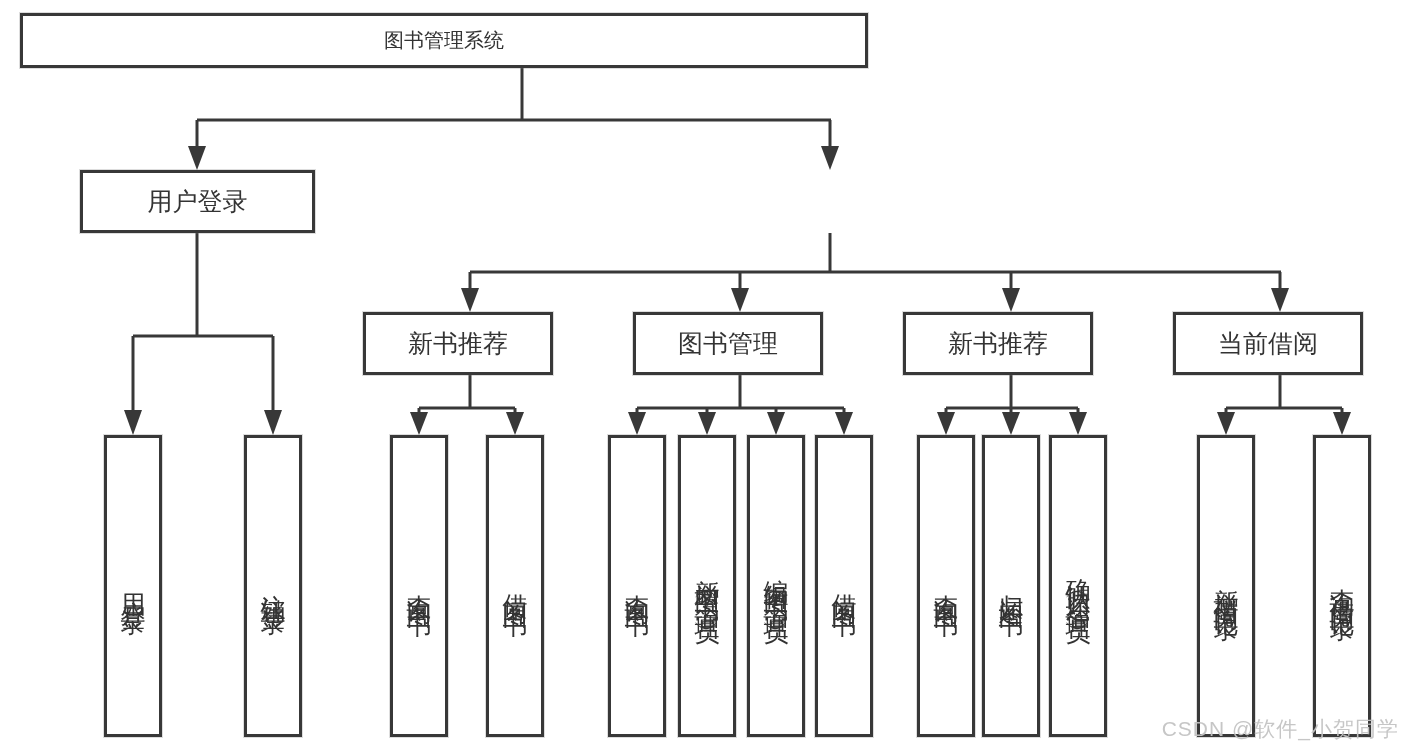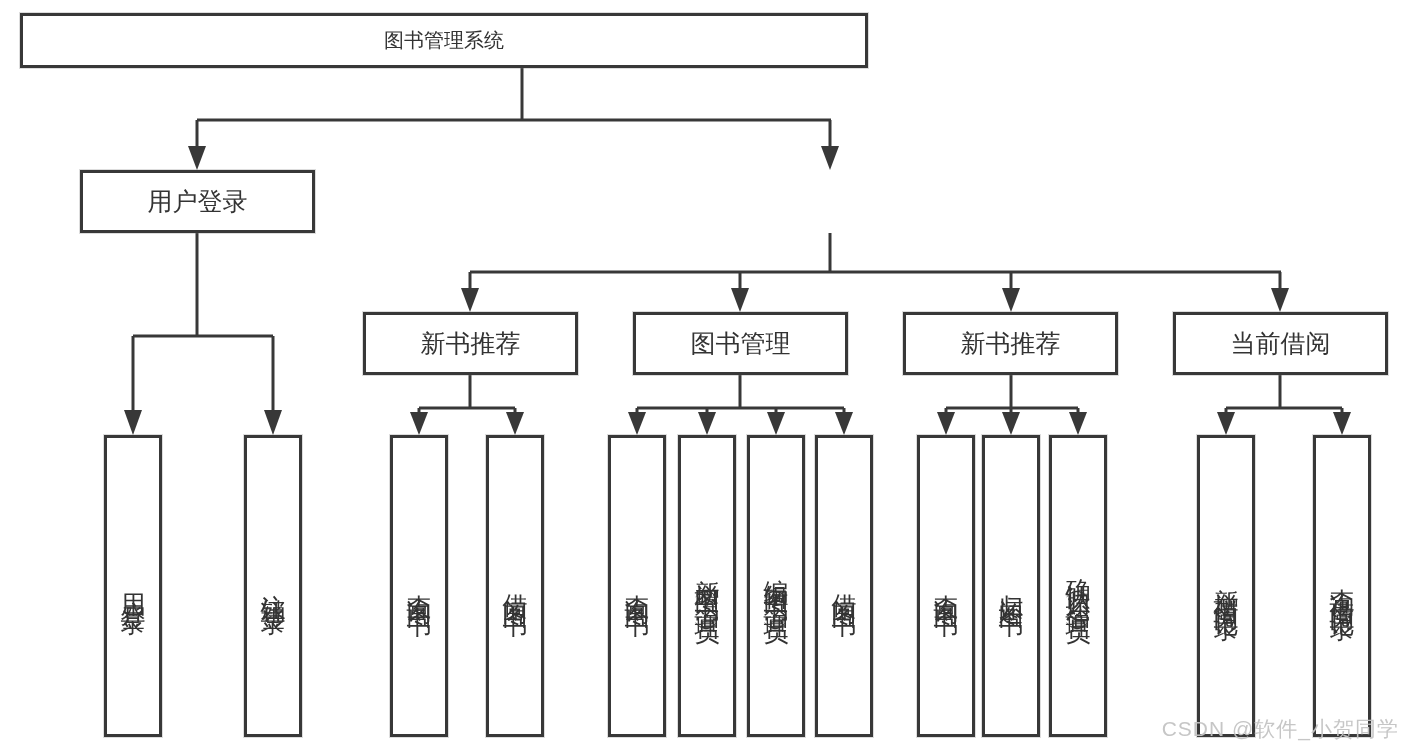--- a/index.html
+++ b/index.html
@@ -36,21 +36,21 @@
   }
   .node-root {
     left: 20px;  top: 13px;  width: 848px; height: 55px;
     font-size: 20px;
   }
   .node-l2 {
     top: 170px; width: 235px; height: 63px;
     font-size: 25px;
   }
   .node-l3 {
-    top: 312px; width: 215px; height: 63px;
+    top: 312px; width: 190px; height: 63px;
     font-size: 25px;
   }
   .node-leaf {
     top: 435px; width: 58px; height: 302px;
   }
   .vtext {
     writing-mode: vertical-rl;
     text-orientation: mixed;
     font-size: 25px;
     letter-spacing: 6px;

